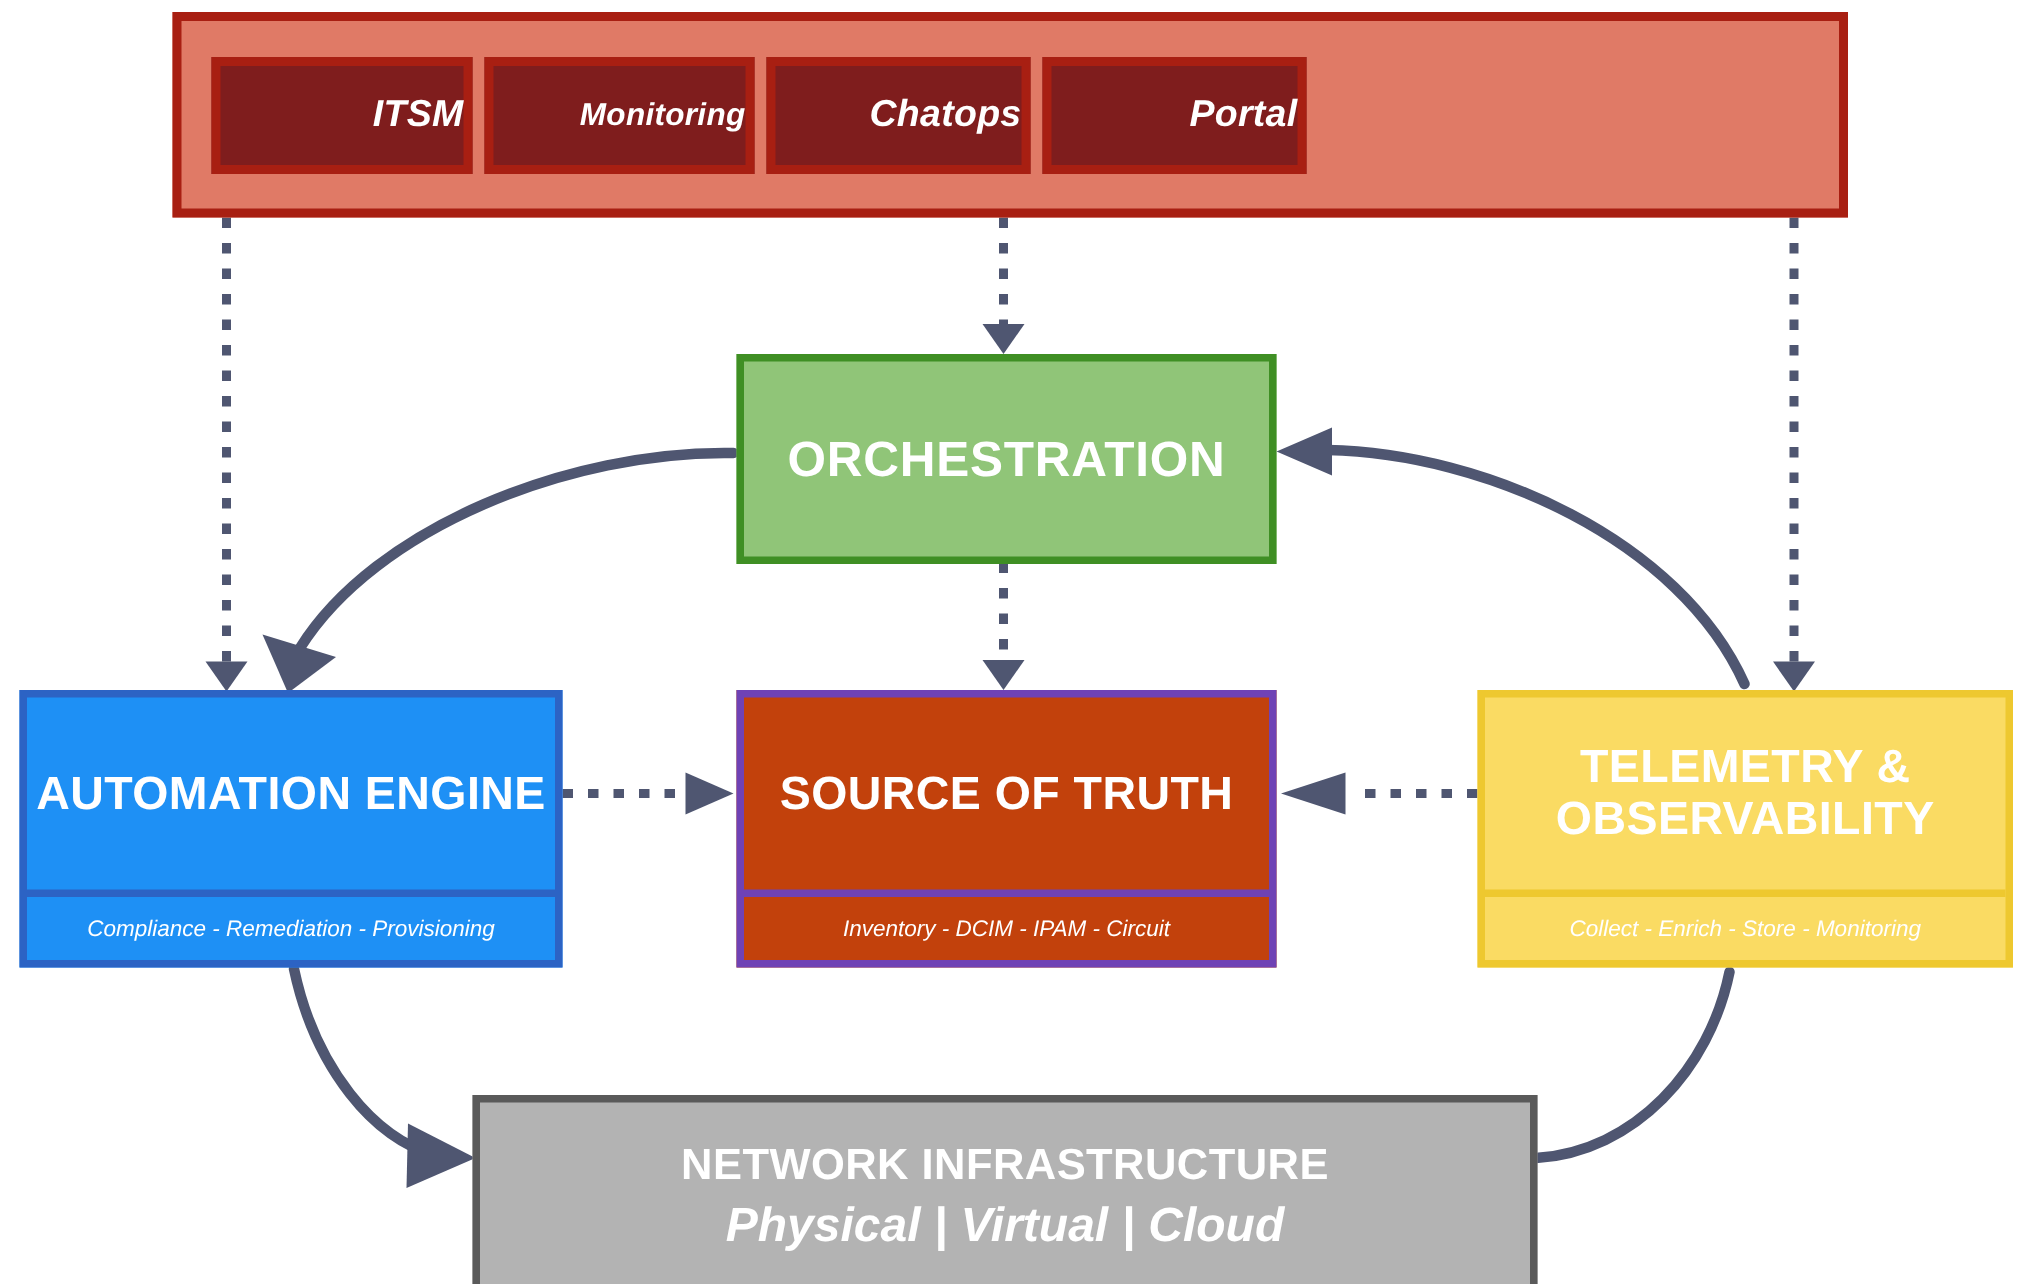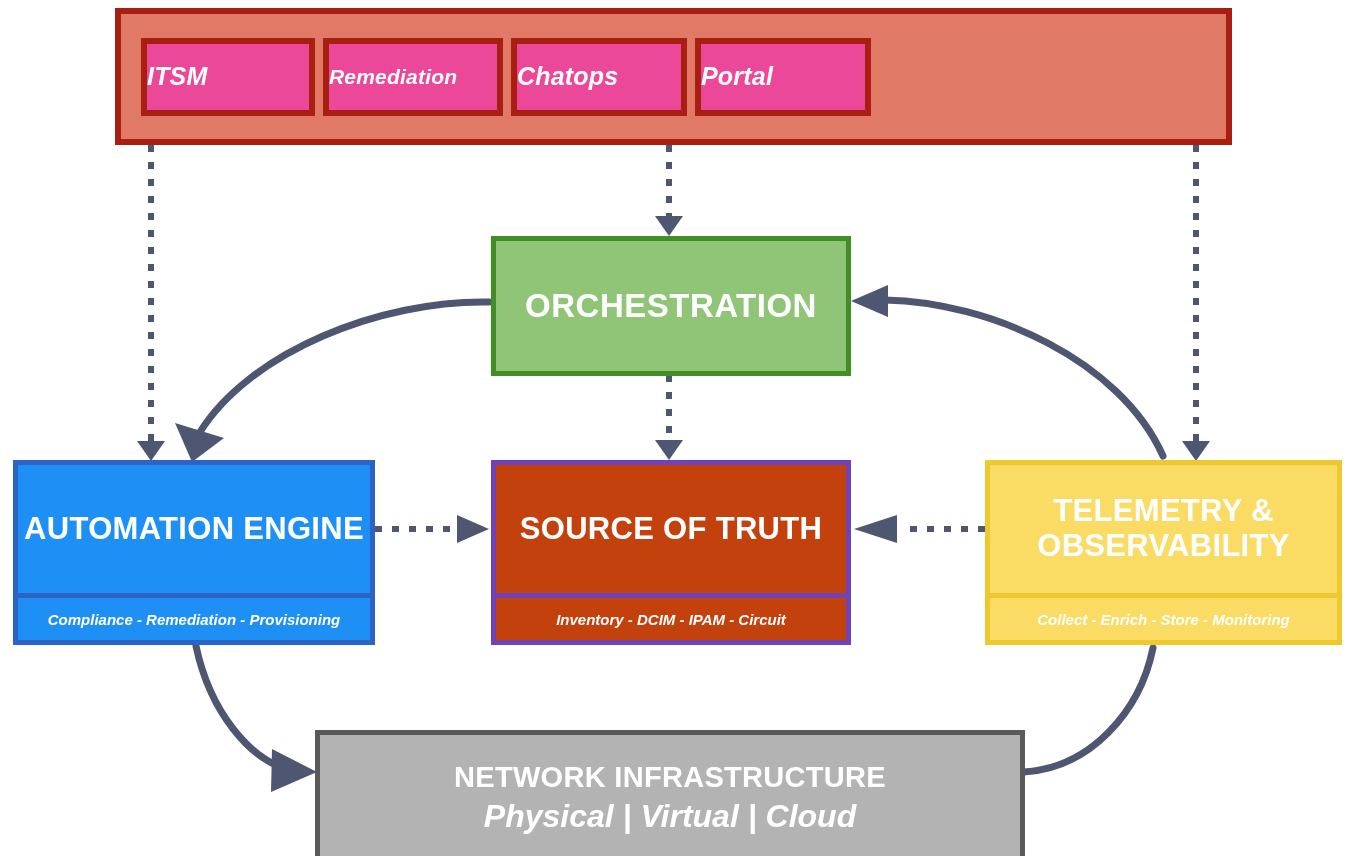--- a/index.html
+++ b/index.html
@@ -46,24 +46,24 @@
     display: flex;
     flex-direction: row;
     align-items: center;
     justify-content: flex-start;
     padding: 0 14px;
   }
   .ui-chip {
     box-sizing: border-box;
     height: 78px;
     border: 6px solid #a81f12;
-    background: #ec4899;
-    display: flex;
-    align-items: center;
-    justify-content: flex-start;
+    background: #7f1d1d;
+    display: flex;
+    align-items: center;
+    justify-content: flex-end;
     color: #ffffff;
     font-style: italic;
     font-weight: bold;
     letter-spacing: 0.2px;
   }
   #chip-itsm   { width: 174px; font-size: 25px; margin-left: 6px; }
   #chip-dash   { width: 180px; font-size: 21px; margin-left: 8px; }
   #chip-chatops{ width: 176px; font-size: 25px; margin-left: 8px; }
   #chip-portal { width: 176px; font-size: 25px; margin-left: 8px; }
 
@@ -117,21 +117,21 @@
   .stacked .foot {
     flex: 0 0 auto;
     height: 42px;
     display: flex;
     align-items: center;
     justify-content: center;
     text-align: center;
     color: #ffffff;
     font-size: 15px;
     font-style: italic;
-    font-weight: bold;
+    font-weight: normal;
   }
 
   #automation-engine {
     left: 13px;
     top: 460px;
     width: 362px;
     height: 185px;
     background: #1e90f5;
     border: 5px solid #2c63c4;
   }
@@ -251,21 +251,21 @@
     <g>
       <path d="M1024,772 C 1090,768 1140,712 1153,648" stroke="#4f5671" stroke-width="7" fill="none" stroke-linecap="round"></path>
     </g>
   </svg>
 
   <div class="node" id="user-interaction">
     <div class="ui-chip" id="chip-itsm">
       <span>ITSM</span>
     </div>
     <div class="ui-chip" id="chip-dash">
-      <span>Remediation</span>
+      <span>Monitoring</span>
     </div>
     <div class="ui-chip" id="chip-chatops">
       <span>Chatops</span>
     </div>
     <div class="ui-chip" id="chip-portal">
       <span>Portal</span>
     </div>
   </div>
 
   <div class="node" id="orchestration">

